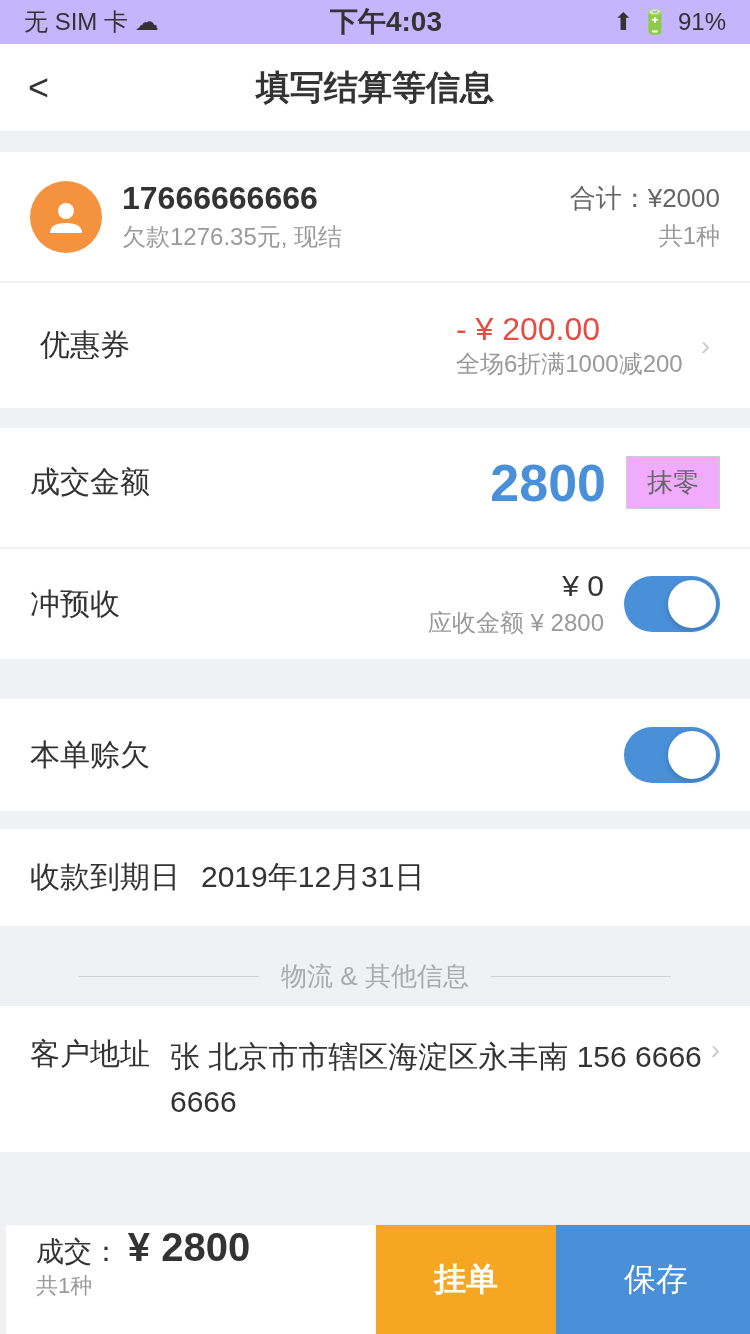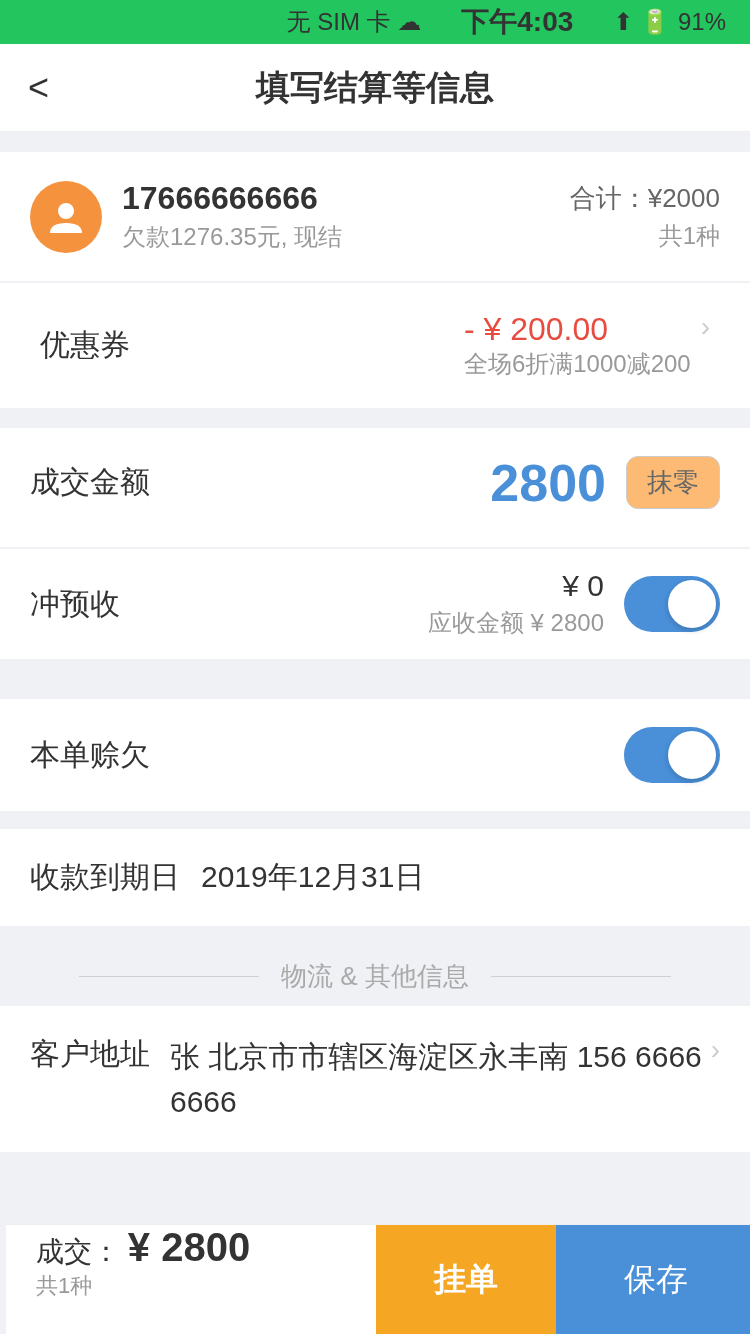--- a/index.html
+++ b/index.html
@@ -10,24 +10,24 @@
       font-family: -apple-system, "PingFang SC", "Helvetica Neue", Arial, sans-serif;
       background: #f0f1f5;
       font-size: 28px;
       color: #333;
       position: relative;
     }
 
     
     .status-bar {
       height: 44px;
-      background: #22c55e;
-      display: flex;
-      align-items: center;
-      justify-content: flex-end;
+      background: #c4b5fd;
+      display: flex;
+      align-items: center;
+      justify-content: space-between;
       padding: 0 24px;
       font-size: 24px;
       font-weight: 500;
       gap: 40px;
     }
     .status-left { display: flex; align-items: center; gap: 10px; }
     .status-center { font-size: 28px; font-weight: 600; }
     .status-right { display: flex; align-items: center; gap: 8px; font-size: 24px; }
 
     
@@ -85,21 +85,21 @@
     
     .coupon-row {
       background: #fff;
       margin-top: 2px;
       padding: 28px 40px;
       display: flex;
       align-items: center;
       justify-content: space-between;
     }
     .coupon-label { font-size: 30px; color: #333; }
-    .coupon-right { display: flex; gap: 10px; }
+    .coupon-right { display: flex; align-items: center; gap: 18px; }
     .coupon-amount { font-size: 32px; color: #e84c40; font-weight: 500; }
     .coupon-desc { font-size: 24px; color: #999; }
     .chevron { font-size: 28px; color: #ccc; }
 
     
     .divider-block {
       height: 20px;
       background: #f0f1f5;
     }
 
@@ -112,25 +112,25 @@
       display: flex;
       align-items: center;
       justify-content: space-between;
       margin-bottom: 10px;
     }
     .amount-label { font-size: 30px; color: #333; }
     .amount-value-area { display: flex; align-items: center; gap: 20px; }
     .amount-number { font-size: 52px; color: #4a90d9; font-weight: 600; line-height: 1; }
     .round-btn {
       border: 1.5px solid #ccc;
-      border-radius: 12px;
+      border-radius: 0;
       padding: 8px 20px;
       font-size: 26px;
       color: #666;
-      background: #fdba74;
+      background: #f0abfc;
       cursor: pointer;
     }
     .amount-sub { font-size: 24px; color: #999; text-align: right; }
 
     
     .prepay-row {
       background: #fff;
       padding: 20px 30px;
       display: flex;
       align-items: center;

